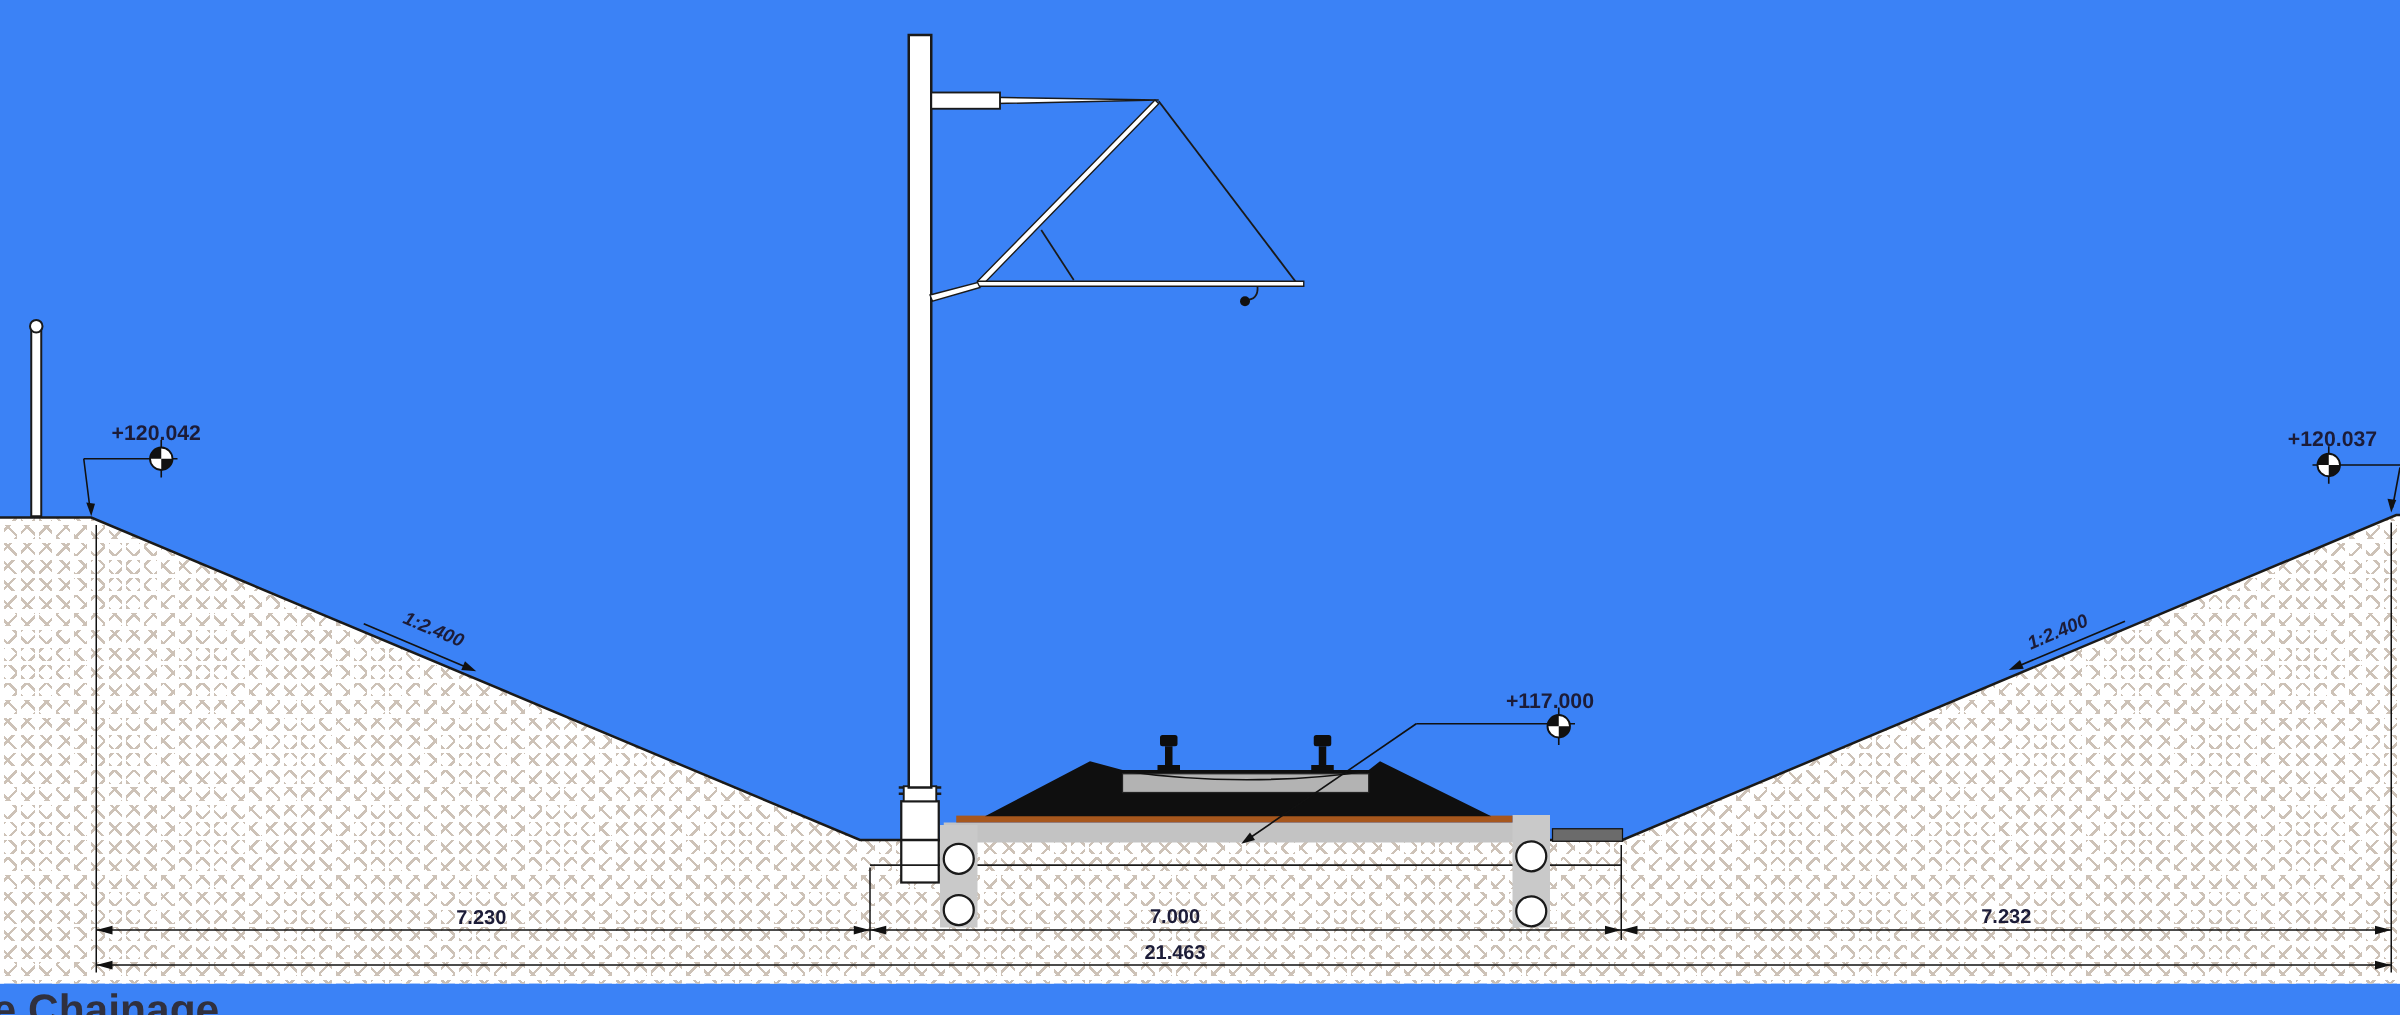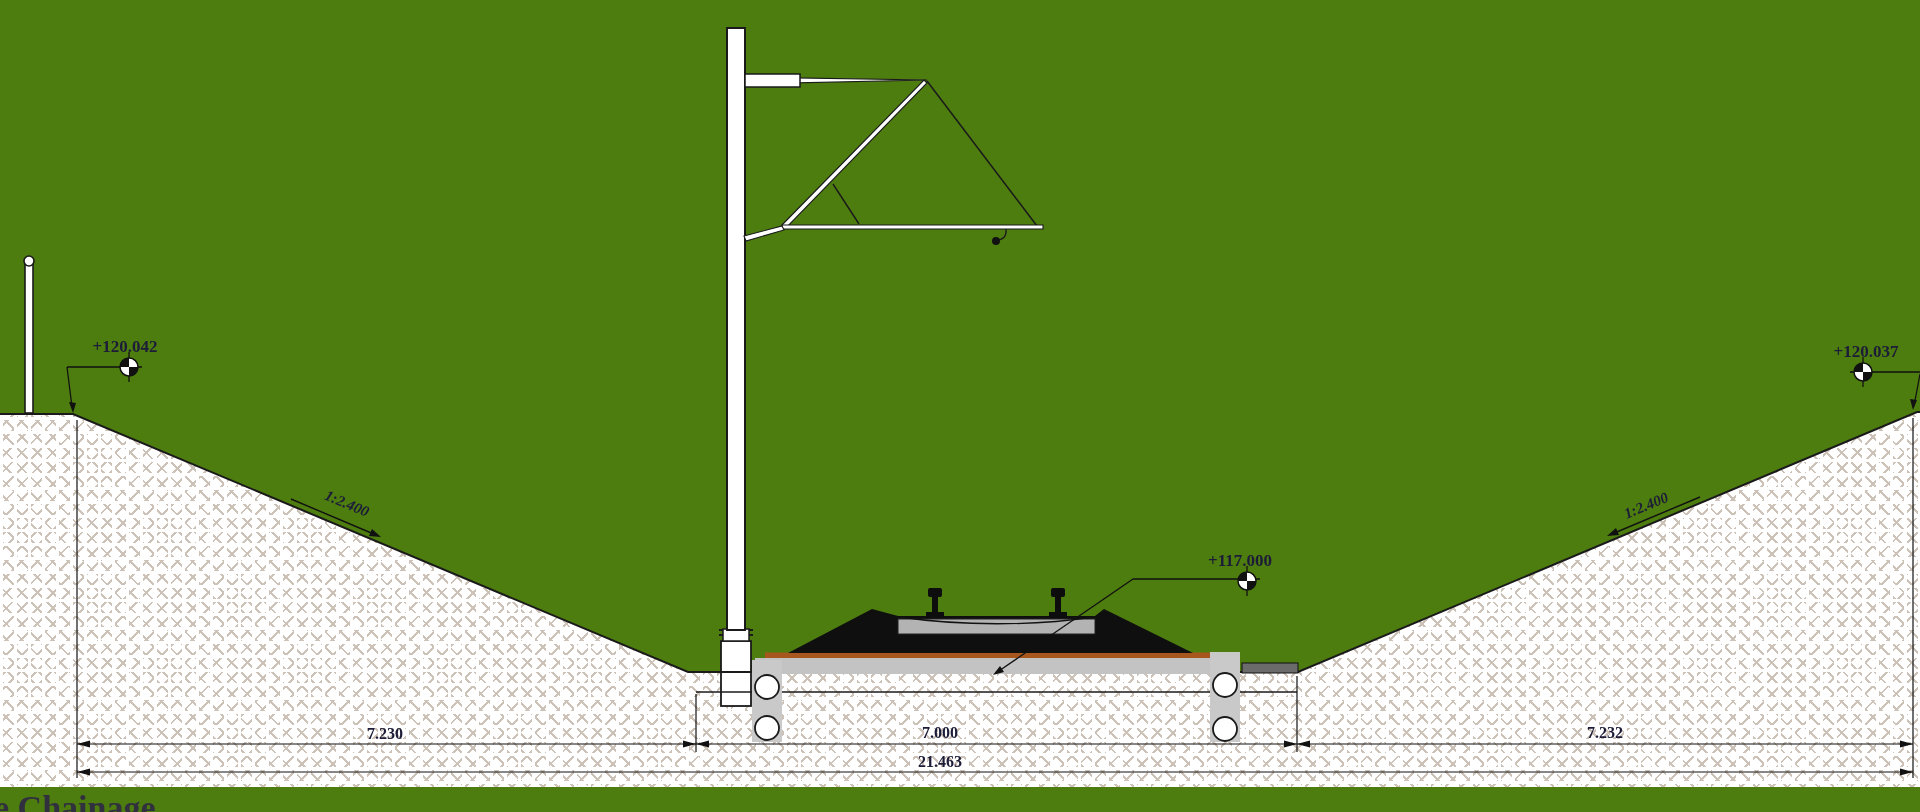--- a/index.html
+++ b/index.html
@@ -1,18 +1,18 @@
 <!DOCTYPE html>
 <html><head>
 <meta charset="utf-8">
 <style>
   html,body{margin:0;padding:0;background:#fff;}
   .canvas{
-    position:relative;width:1920px;height:812px;overflow:hidden;background:#4d7c0f;
-    font-family:Liberation Serif, serif;
+    position:relative;width:1920px;height:812px;overflow:hidden;background:#3b82f6;
+    font-family:Liberation Sans, sans-serif;
   }
   .hatch{
     position:absolute;left:0;top:0;width:1920px;height:812px;
     clip-path:polygon(0px 414px,73px 414px,688px 672px,1298px 672px,1917px 412px,1920px 412px,1920px 787px,0px 787px);
     background:
       repeating-linear-gradient(90deg,#ffffff 0 3px,rgba(0,0,0,0) 3px 14px),
       repeating-linear-gradient(0deg,#ffffff 0 3px,rgba(0,0,0,0) 3px 14px),
       repeating-linear-gradient(45deg,rgba(0,0,0,0) 0 4.5px,#cdc2b7 4.5px 6.5px,rgba(0,0,0,0) 6.5px 11px),
       repeating-linear-gradient(135deg,rgba(0,0,0,0) 0 4.5px,#cdc2b7 4.5px 6.5px,rgba(0,0,0,0) 6.5px 11px),
       #ffffff;

